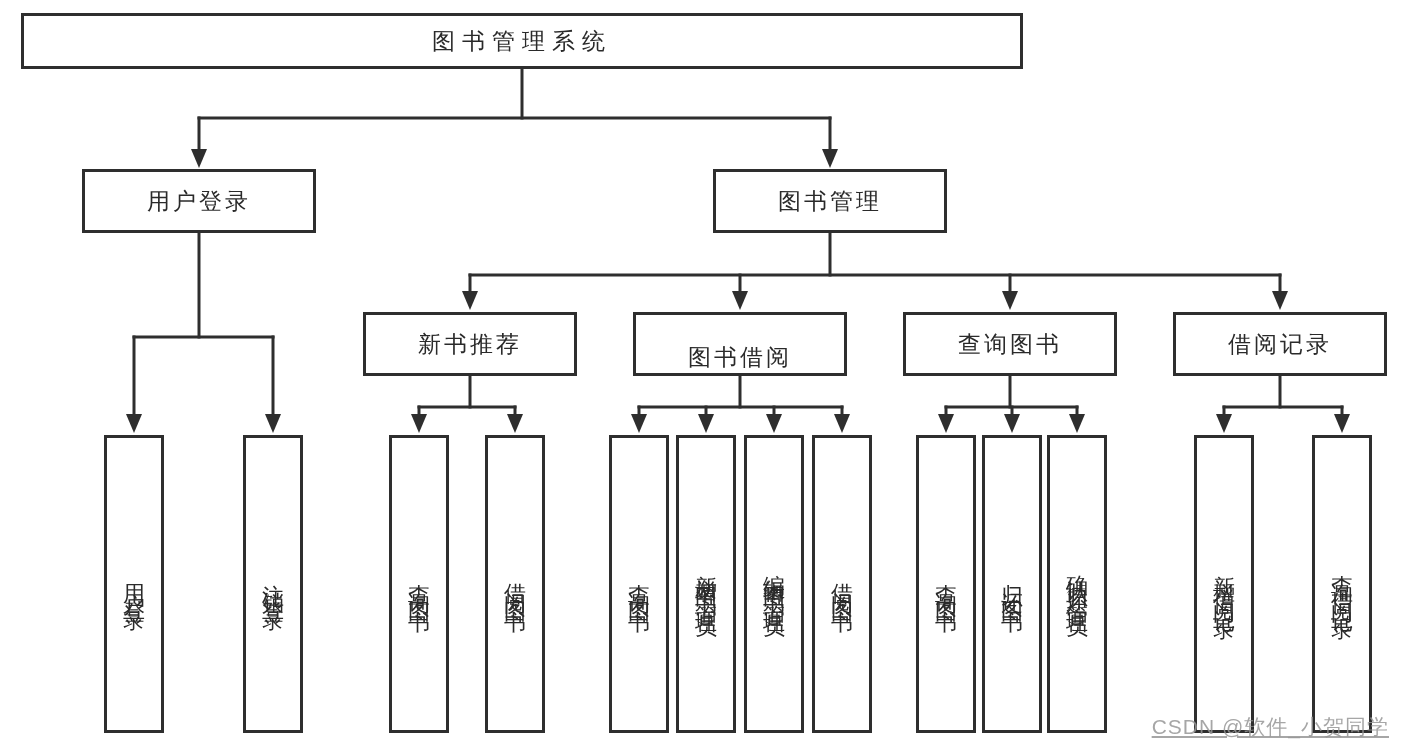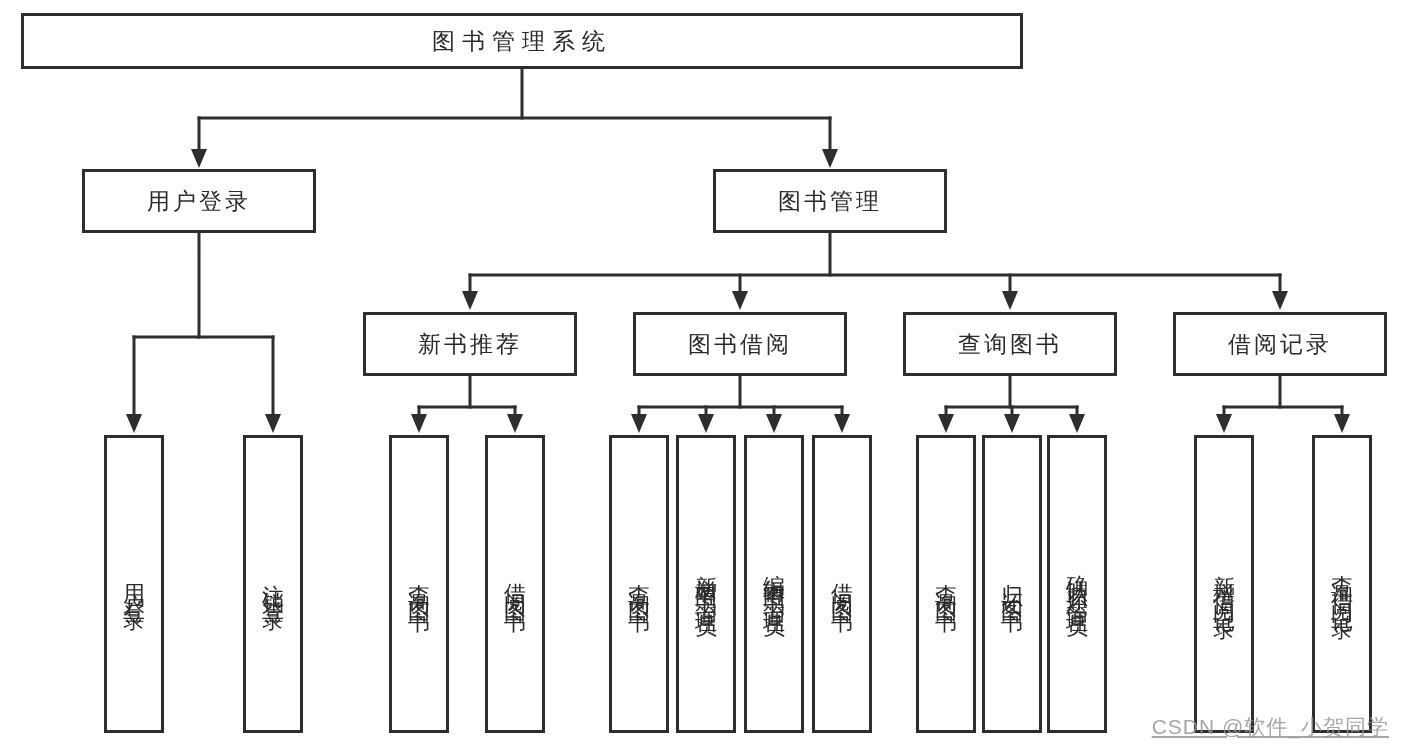--- a/index.html
+++ b/index.html
@@ -34,21 +34,21 @@
     letter-spacing: 3px;
     color: #2a2a2a;
     white-space: nowrap;
   }
   .root-label { letter-spacing: 7px; }
   
   .n-root { left: 21px;  top: 13px;  width: 1002px; height: 56px; }
   .n-login{ left: 82px;  top: 169px; width: 234px;  height: 64px; }
   .n-mgmt { left: 713px; top: 169px; width: 234px;  height: 64px; }
   .n-rec  { left: 363px; top: 312px; width: 214px;  height: 64px; }
-  .n-bor  { left: 633px; top: 312px; width: 214px;  height: 64px; }
+  .n-bor  { left: 633px; top: 312px; width: 214px;  height: 64px; align-items: flex-end; }
   .n-cur  { left: 903px; top: 312px; width: 214px;  height: 64px; }
   .n-his  { left: 1173px;top: 312px; width: 214px;  height: 64px; }
   
   .leaf { top: 435px; width: 60px; height: 298px; }
   .vtext {
     writing-mode: vertical-rl;
     font-size: 22px;
     letter-spacing: 9px;
     line-height: 1;
     color: #2a2a2a;

